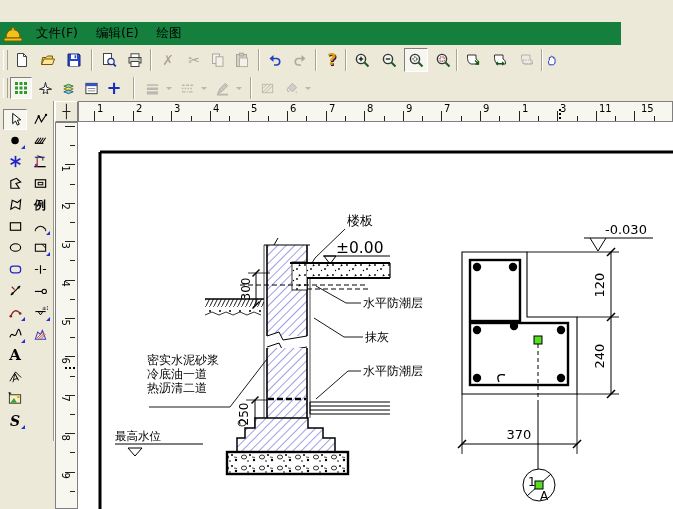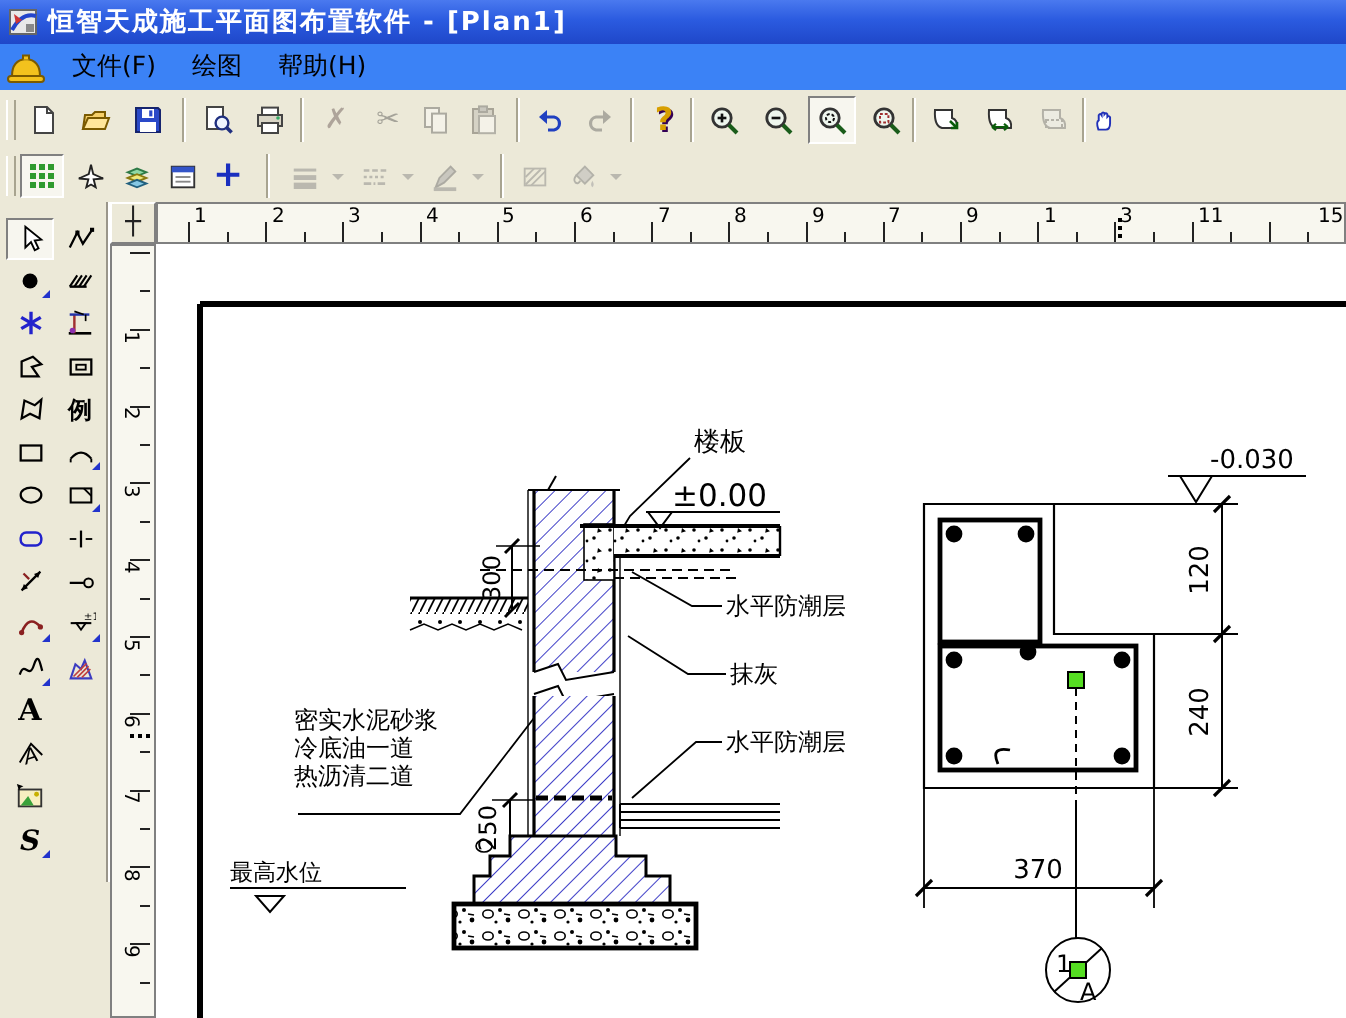--- a/index.html
+++ b/index.html
@@ -5,21 +5,21 @@
   html,body{margin:0;padding:0;background:#777;}
   .screen{position:relative;width:673px;height:509px;overflow:hidden;background:#ece9d8;
           font-family:"DejaVu Sans",sans-serif;-webkit-font-smoothing:none;}
   
   .titlebar{position:absolute;left:0;top:0;width:673px;height:22px;
             background:linear-gradient(to bottom,#4a79ef 0%,#2b5be0 45%,#1f47c9 100%);
             display:flex;align-items:center;color:#fff;}
   .titlebar .app-ico{width:16px;height:16px;margin:0 4px 0 4px;}
   .titlebar .ttl{font-size:13px;font-weight:bold;letter-spacing:1px;white-space:nowrap;}
   
-  .menubar{position:absolute;left:0;top:22px;width:673px;height:23px;background:#3b82f6;
+  .menubar{position:absolute;left:0;top:22px;width:621px;height:23px;background:#15803d;
            display:flex;align-items:center;border-bottom:1px solid #a16207;}
   .menubar .helm{width:20px;height:18px;margin:0 4px 0 3px;}
   .mitem{font-size:12.5px;color:#000;padding:3px 9px;cursor:default;}
   
   .tb{position:absolute;left:0;width:673px;background:#ece9d8;}
   .tb1{top:45px;height:30px;border-bottom:1px solid #e0dcc8;}
   .tb2{top:75px;height:26px;border-bottom:1px solid #cfcbb8;}
   .grip{position:absolute;width:3px;height:20px;border-left:1px solid #fff;border-right:1px solid #a8a490;}
   .tbtn{position:absolute;width:24px;height:24px;display:flex;align-items:center;justify-content:center;
         border:1px solid transparent;box-sizing:border-box;}
@@ -73,39 +73,30 @@
   
   .canvas{position:absolute;left:78px;top:122px;width:595px;height:387px;background:#fff;}
   .canvas svg{display:block;}
   svg text{font-family:"DejaVu Sans",sans-serif;fill:#000;}
 </style>
 </head>
 <body>
 
 <div class="screen">
 
-  <div class="titlebar">
-    <svg class="app-ico" viewBox="0 0 16 16">
-      <rect x="1" y="2" width="13" height="12" fill="#e8e8e8" stroke="#666"></rect>
-      <path d="M2 12 Q7 3 14 5" stroke="#2244cc" stroke-width="2" fill="none"></path>
-      <path d="M3 4 l4 3 -3 2 z" fill="#cc3333"></path>
-      <rect x="9" y="9" width="4" height="4" fill="#888"></rect>
-    </svg>
-    <span class="ttl">恒智天成施工平面图布置软件 - [Plan1]</span>
-  </div>
 
   <div class="menubar">
     <svg class="helm" viewBox="0 0 20 18">
       <path d="M3 13 Q3 5 10 4.5 Q17 5 17 13 Z" fill="#f3c21d" stroke="#7a5a00"></path>
       <rect x="1" y="13" width="18" height="3" rx="1.5" fill="#f3c21d" stroke="#7a5a00"></rect>
       <path d="M8.5 4.8 L8.5 2.8 L11.5 2.8 L11.5 4.8" fill="#f3c21d" stroke="#7a5a00"></path>
     </svg>
     <span class="mitem">文件(F)</span>
+    <span class="mitem">编辑(E)</span>
     <span class="mitem">绘图</span>
-    <span class="mitem">帮助(H)</span>
   </div>
 
   <div class="tb tb1">
     <div class="grip" style="left:3px;top:5px"></div>
 
     <div class="tbtn" style="left:10px;top:3px">
       <svg width="16" height="16" viewBox="0 0 16 16">
         <path d="M3.5 1.5 h6 l3 3 v10 h-9 z" fill="#fff" stroke="#444"></path>
         <path d="M9.5 1.5 v3 h3" fill="none" stroke="#444"></path>
       </svg>
@@ -519,21 +510,21 @@
     <span class="hn" style="left:172px">5</span>
     <span class="hn" style="left:211px">6</span>
     <span class="hn" style="left:250px">7</span>
     <span class="hn" style="left:288px">8</span>
     <span class="hn" style="left:327px">9</span>
     <span class="hn" style="left:365px">7</span>
     <span class="hn" style="left:404px">9</span>
     <span class="hn" style="left:443px">1</span>
     <span class="hn" style="left:481px">3</span>
     <span class="hn" style="left:520px">11</span>
-    <span class="hn" style="left:580px">15</span>
+    <span class="hn" style="left:562px">15</span>
     <span class="hmark"></span>
   </div>
 
   <div class="vruler">
     <span class="vn" style="top:43px">1</span>
     <span class="vn" style="top:81px">2</span>
     <span class="vn" style="top:120px">3</span>
     <span class="vn" style="top:158px">4</span>
     <span class="vn" style="top:197px">5</span>
     <span class="vn" style="top:235px">6</span>

